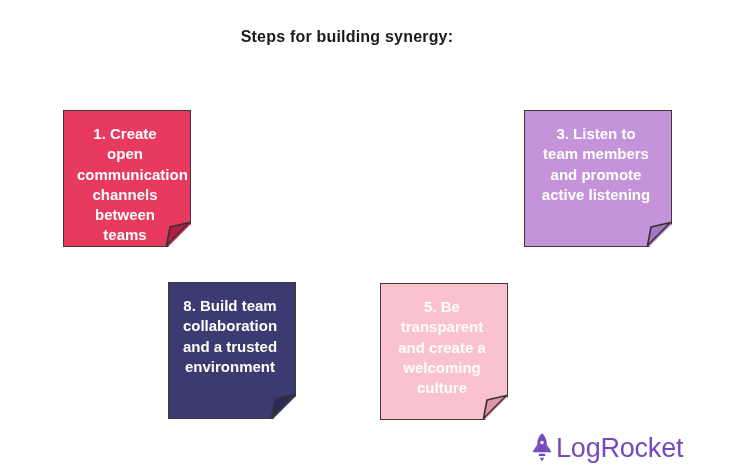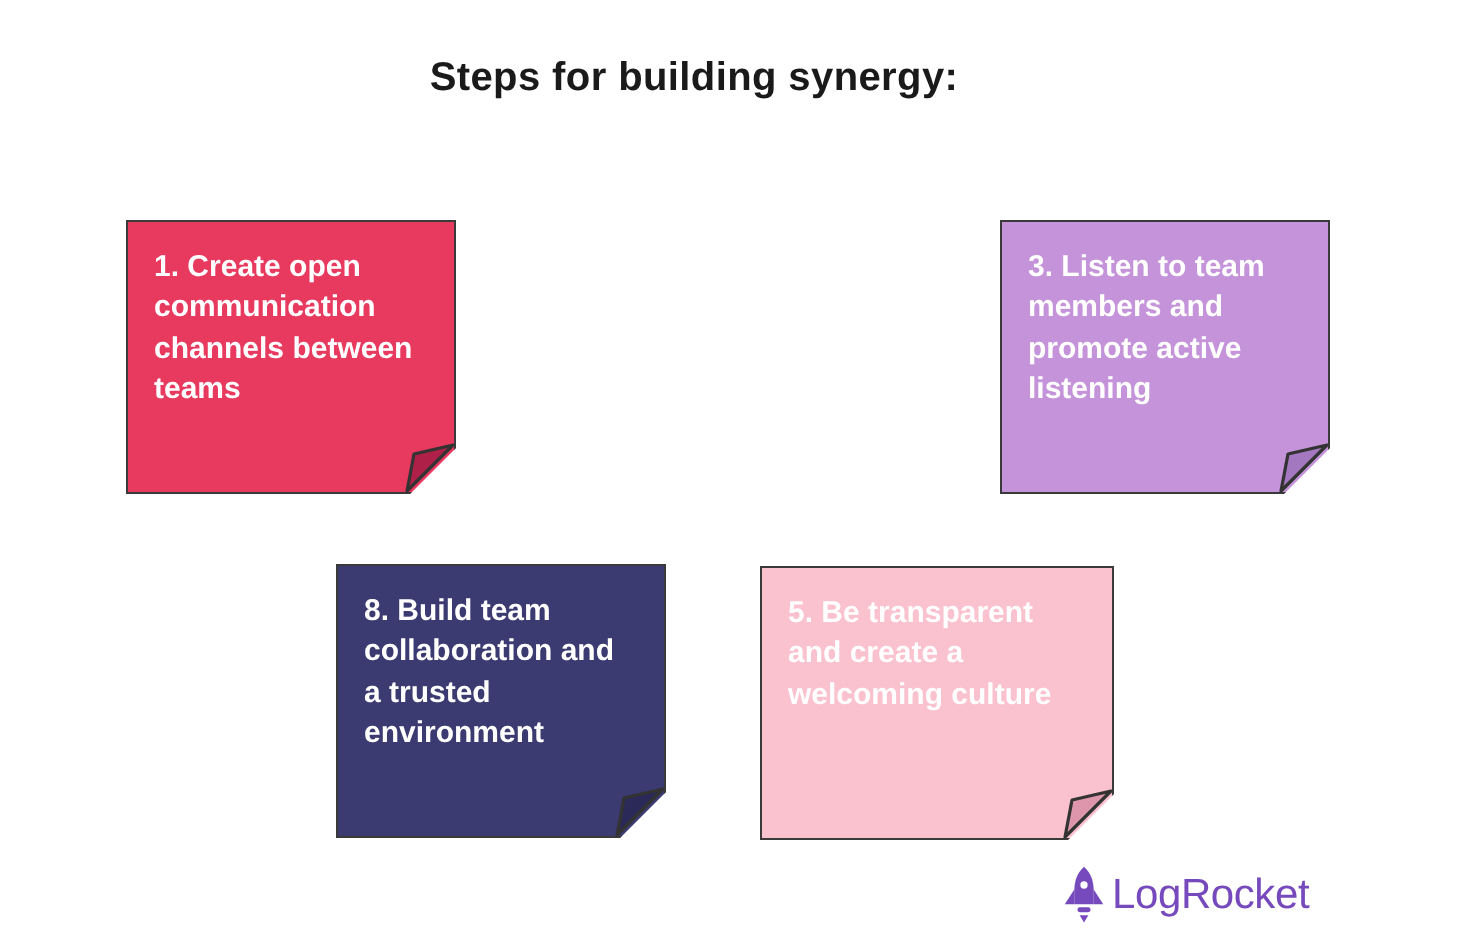--- a/index.html
+++ b/index.html
@@ -10,29 +10,29 @@
     position: relative;
     overflow: hidden;
   }
   .canvas { position: absolute; inset: 0; }
 
   .title {
     position: absolute;
     top: 28px; left: 0; right: 0;
     padding-right: 36px;
     text-align: center;
-    font-size: 20px;
+    font-size: 16px;
     font-weight: bold;
     color: #1a1a1a;
     letter-spacing: 0.2px;
   }
 
   .note {
     position: absolute;
-    width: 165px; height: 137px;
+    width: 128px; height: 137px; text-align: center;
   }
   .note-body {
     position: absolute; inset: 0;
     box-sizing: border-box;
     background: var(--c);
     border: 1.5px solid #3a3a3a;
     clip-path: polygon(0 0, 100% 0, 100% calc(100% - 23px), calc(100% - 23px) 100%, 0 100%);
     padding: 13px 17px 0 13px;
     color: var(--tc);
     font-size: 15px;
@@ -46,33 +46,33 @@
   }
   .fold polygon {
     fill: var(--f);
     stroke: #333333;
     stroke-width: 1.6;
     stroke-linejoin: round;
   }
 
   .note-1 { left: 63px;  top: 110px; }
   .note-2 { left: 276px; top: 109px; }
-  .note-3 { left: 500px; top: 110px; }
+  .note-3 { left: 524px; top: 110px; padding-left: 20px; }
   .note-4 { left: 168px; top: 282px; }
-  .note-5 { left: 380px; top: 283px; padding-left: 12px; }
+  .note-5 { left: 380px; top: 283px; }
 
   .logo {
     position: absolute;
     left: 531px; top: 432px;
     display: flex;
     align-items: center;
     gap: 3px;
   }
   .logo-text {
-    font-size: 21px;
+    font-size: 27px;
     font-weight: 500;
     color: var(--lc);
     letter-spacing: -0.2px;
   }
   .rocket { width: 22px; height: 32px; }
 </style>
 </head>
 <body>
 
 <div class="canvas">

